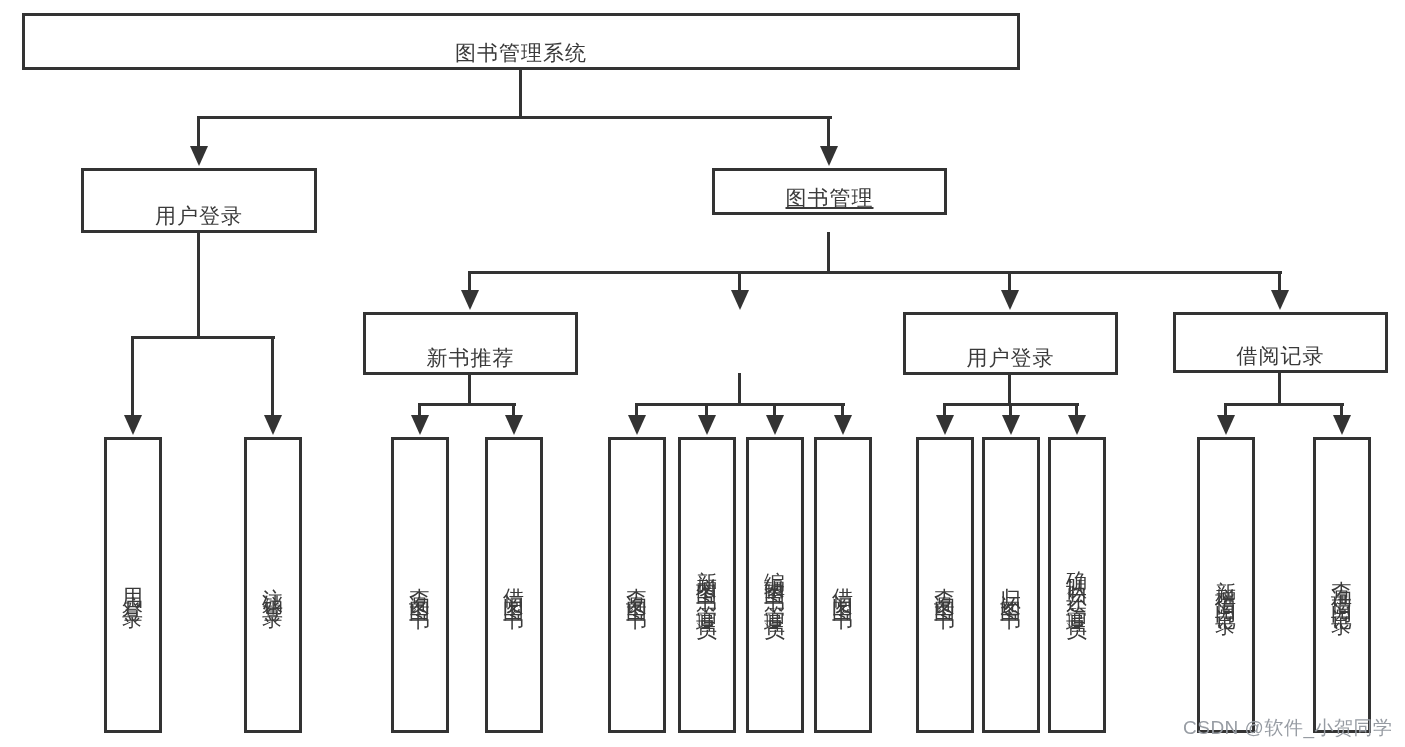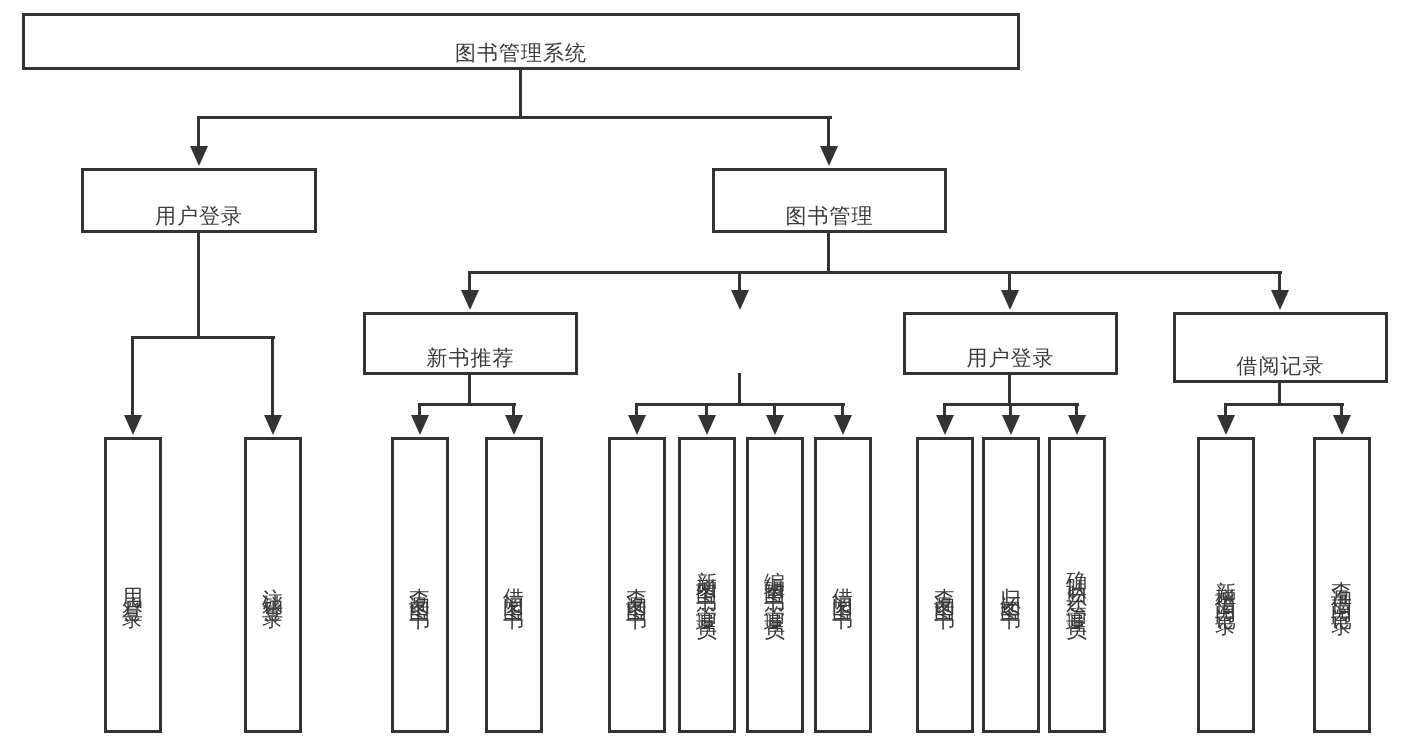--- a/index.html
+++ b/index.html
@@ -100,31 +100,31 @@
   <div class="ar" style="left:1333px;top:415px;"></div>
 
   <div class="box" style="left:22px;top:13px;width:998px;height:57px;">
     <span>图书管理系统</span>
   </div>
 
   <div class="box" style="left:81px;top:168px;width:236px;height:65px;">
     <span>用户登录</span>
   </div>
 
-  <div class="box" style="left:712px;top:168px;width:235px;height:65px;">
+  <div class="box" style="left:712px;top:168px;width:235px;height:47px;text-decoration:underline;">
     <span>图书管理</span>
   </div>
 
   <div class="box" style="left:363px;top:312px;width:215px;height:63px;">
     <span>新书推荐</span>
   </div>
   <div class="box" style="left:903px;top:312px;width:215px;height:63px;">
     <span>用户登录</span>
   </div>
-  <div class="box" style="left:1173px;top:312px;width:215px;height:71px;">
+  <div class="box" style="left:1173px;top:312px;width:215px;height:61px;">
     <span>借阅记录</span>
   </div>
 
   <div class="vbox" style="left:104px;">
     <span class="vtext">用户登录</span>
   </div>
   <div class="vbox" style="left:244px;">
     <span class="vtext">注销登录</span>
   </div>
 
@@ -158,14 +158,15 @@
     <span class="vtext">确认归还（管理员）</span>
   </div>
 
   <div class="vbox" style="left:1197px;">
     <span class="vtext">新增借阅记录</span>
   </div>
   <div class="vbox" style="left:1313px;">
     <span class="vtext">查询借阅记录</span>
   </div>
 
+  <div class="watermark">CSDN @软件_小贺同学</div>
 
 </div>
 
 </body></html>

